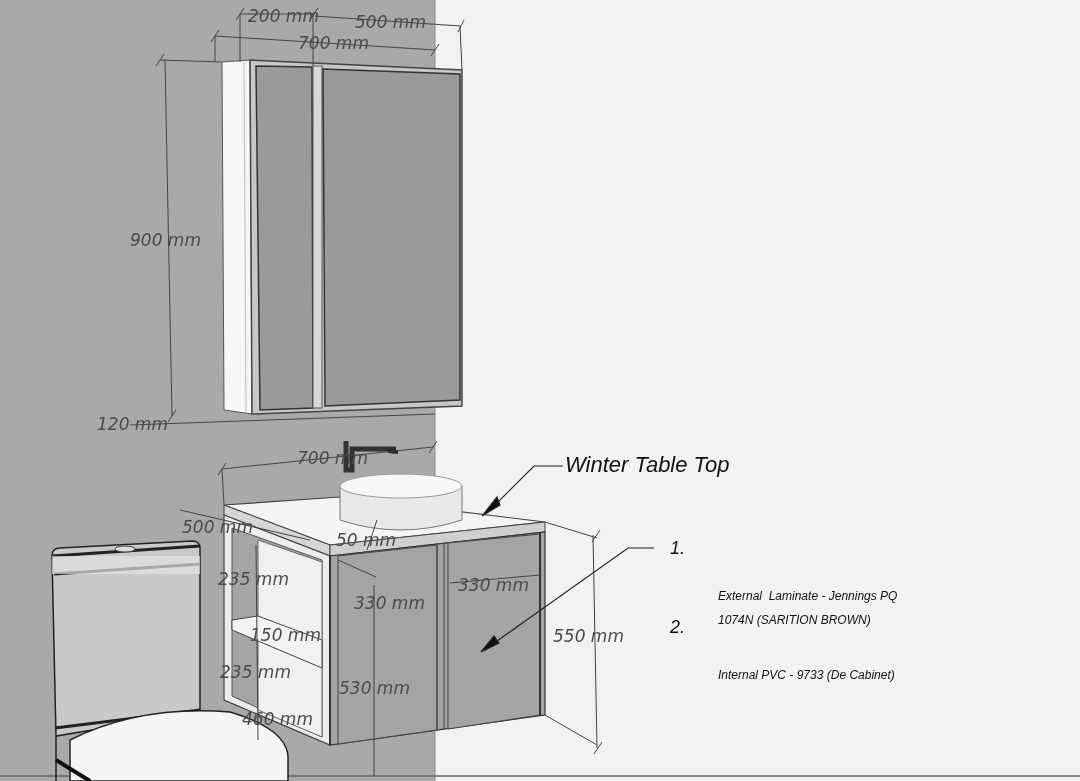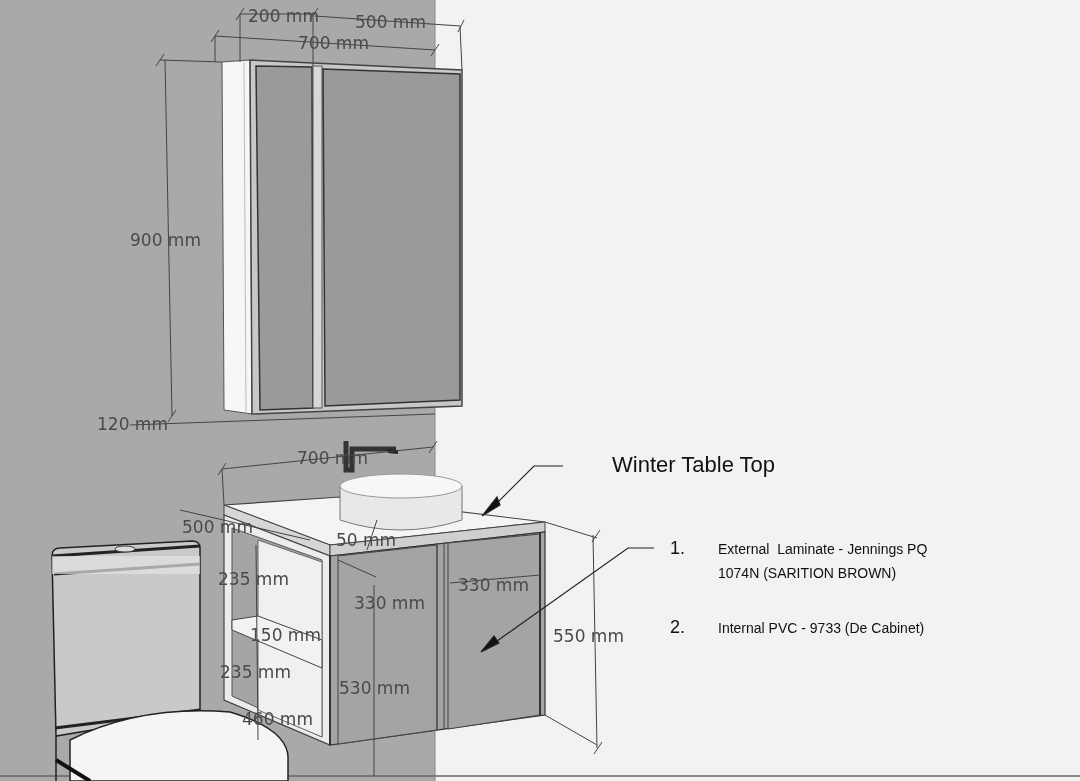--- a/index.html
+++ b/index.html
@@ -1,23 +1,23 @@
 <!DOCTYPE html>
 <html><head>
 <meta charset="utf-8">
 <style>
   html, body { margin:0; padding:0; }
   body { width:1080px; height:781px; overflow:hidden; background:#f2f2f2; font-family:"Liberation Sans", sans-serif; }
-  #stage { position:relative; width:964px; height:781px; }
+  #stage { position:relative; width:964px; height:781px;font-style:italic; }
   svg { position:absolute; left:0; top:0; }
   .dim { font-family:"DejaVu Sans", sans-serif; font-size:17px; fill:#4a4a4a; }
   .note { position:absolute; font-family:"Liberation Sans", sans-serif; color:#111; }
-  .callout-title { font-size:22px;margin-left:47px; }
+  .callout-title { font-size:22px; }
   .spec-num { position:absolute; font-size:18px; color:#111; }
-  .spec-text { position:absolute; font-size:14px; color:#111; line-height:24px; }
+  .spec-text { position:absolute; font-size:12px; color:#111; line-height:24px;margin-top:47px; }
 </style>
 </head>
 <body>
 
 <div id="stage">
 <svg width="1080" height="781" viewBox="0 0 1080 781">
 
   <rect x="0" y="0" width="435" height="781" fill="#a9a9a9"></rect>
   <line x1="435" y1="0" x2="435" y2="781" stroke="#888" stroke-width="1"></line>
   <line x1="0" y1="776" x2="1080" y2="776" stroke="#666" stroke-width="1.5"></line>

